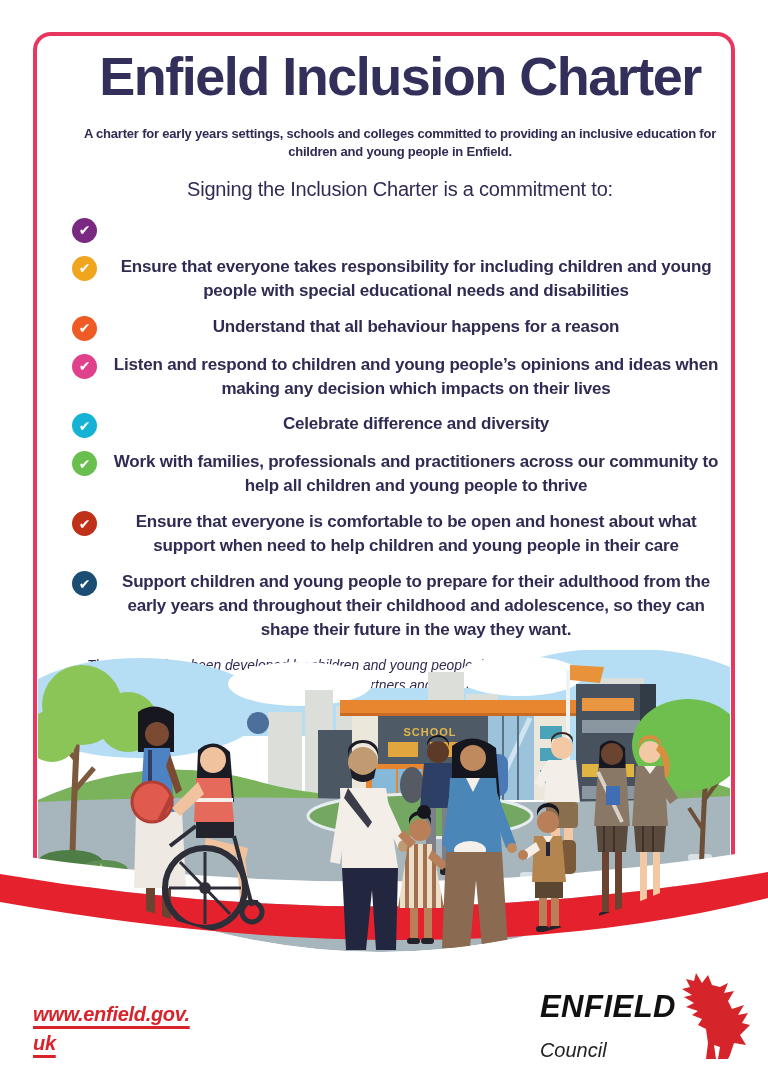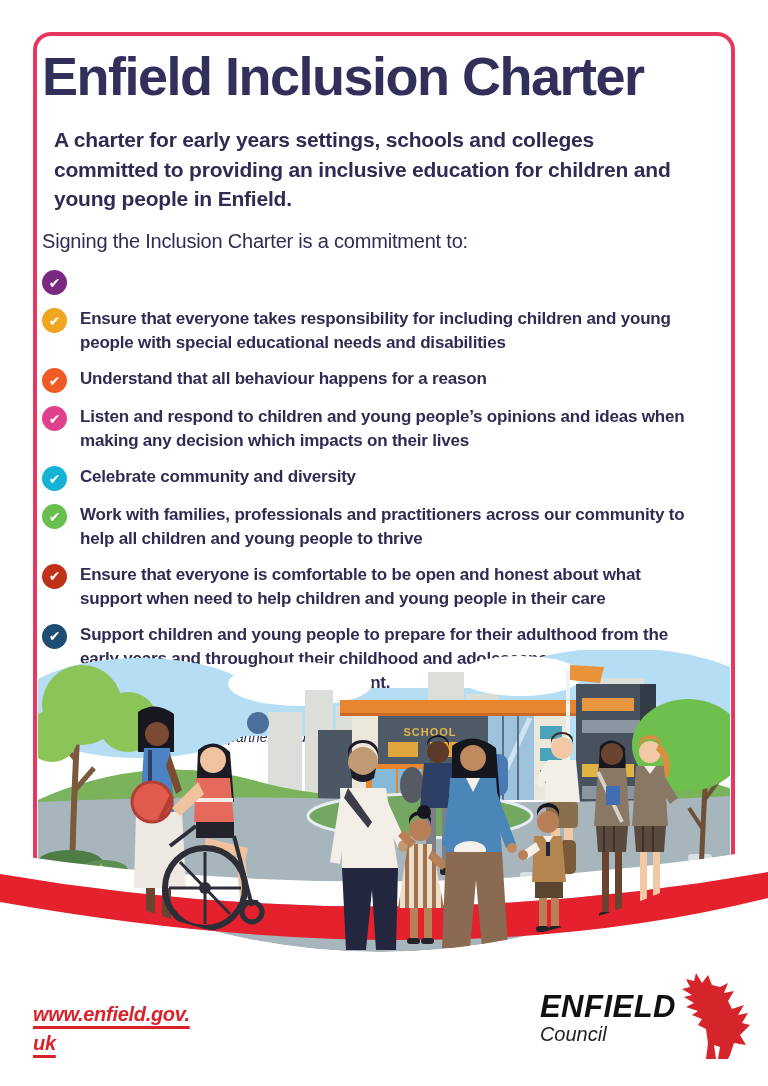--- a/index.html
+++ b/index.html
@@ -1,41 +1,41 @@
 <!DOCTYPE html>
 <html><head>
 <meta charset="utf-8">
 <style>
   html,body{margin:0;padding:0;background:#ffffff;}
   .page{position:relative;width:768px;height:1086px;background:#fff;overflow:hidden;
         font-family:"Liberation Sans","DejaVu Sans",sans-serif;color:#2f2b52;}
   .frame{position:absolute;left:33px;top:32px;width:694px;height:840px;
          border:4px solid #e7375e;border-bottom:none;border-radius:18px 18px 0 0;}
-  .content{position:absolute;left:42px;top:48px;width:656px;}
+  .content{position:absolute;left:72px;top:48px;width:656px;text-align:center;}
   h1.title{margin:0;font-size:54px;line-height:1.05;font-weight:bold;letter-spacing:-1.5px;
            color:#322f5b;white-space:nowrap;}
-  .intro{margin:20px 0 0 12px;font-size:21px;font-weight:bold;line-height:1.42;width:648px;
+  .intro{margin:20px 0 0 4px;font-size:13px;font-weight:bold;line-height:1.42;width:648px;
          letter-spacing:-0.2px;}
   .signing{margin:16px 0 0 0;font-size:20px;font-weight:normal;letter-spacing:-0.2px;}
   ul.bullets{list-style:none;margin:16px 0 0 0;padding:0;}
   ul.bullets li{display:flex;align-items:flex-start;gap:13px;margin-bottom:12px;}
   .check{flex:0 0 auto;width:25px;height:25px;border-radius:50%;display:flex;
          align-items:center;justify-content:center;color:#fff;font-size:14px;font-weight:bold;
          margin-top:1px;}
   .btext{font-size:17px;font-weight:bold;line-height:1.41;width:612px;letter-spacing:-0.2px;}
   .note{margin:14px 0 0 0;font-size:13.8px;font-style:italic;line-height:1.4;width:648px;}
   .illus{position:absolute;left:0;top:650px;width:768px;height:330px;}
   .weblink{position:absolute;left:33px;top:1000px;font-size:20px;font-weight:bold;
            color:#d9232a;text-decoration:underline;text-decoration-thickness:3px;
            text-underline-offset:5px;line-height:1.45;letter-spacing:-0.3px;font-style:italic;}
   .logo{position:absolute;right:18px;top:963px;width:235px;height:105px;}
   .logo .beast{position:absolute;right:0;top:0;}
   .logo .ltext{position:absolute;right:74px;top:28px;text-align:left;color:#111;}
   .logo .lname{font-size:31px;font-weight:bold;font-style:italic;letter-spacing:0.5px;line-height:1;}
-  .logo .lsub{font-size:20px;font-style:italic;color:#222;line-height:1.1;margin-top:1px;}
+  .logo .lsub{font-size:20px;font-style:italic;color:#222;line-height:1.1;margin-top:17px;}
 </style>
 </head>
 <body>
 
 <div class="page">
   <div class="frame"></div>
 
   <div class="content">
     <h1 class="title">Enfield Inclusion Charter</h1>
     <p class="intro">A charter for early years settings, schools and colleges committed to providing an inclusive education for children and young people in Enfield.</p>
@@ -52,21 +52,21 @@
       <li>
         <span class="check" style="background-color: rgb(239, 91, 36);">✔</span>
         <span class="btext">Understand that all behaviour happens for a reason</span>
       </li>
       <li>
         <span class="check" style="background-color: rgb(224, 65, 141);">✔</span>
         <span class="btext">Listen and respond to children and young people’s opinions and ideas when making any decision which impacts on their lives</span>
       </li>
       <li>
         <span class="check" style="background-color: rgb(20, 178, 212);">✔</span>
-        <span class="btext">Celebrate community and diversity</span>
+        <span class="btext">Celebrate difference and diversity</span>
       </li>
       <li>
         <span class="check" style="background-color: rgb(105, 191, 77);">✔</span>
         <span class="btext">Work with families, professionals and practitioners across our community to help all children and young people to thrive</span>
       </li>
       <li>
         <span class="check" style="background-color: rgb(191, 49, 24);">✔</span>
         <span class="btext">Ensure that everyone is comfortable to be open and honest about what support when need to help children and young people in their care</span>
       </li>
       <li>

